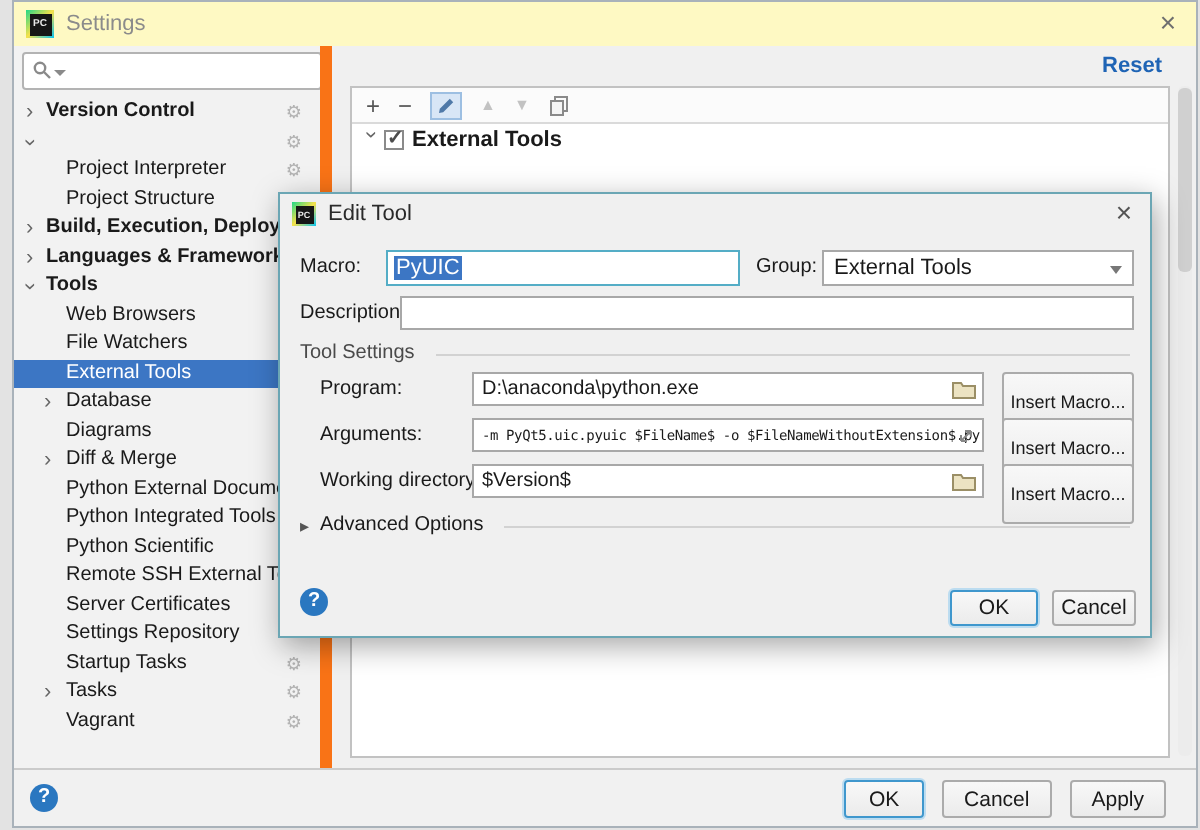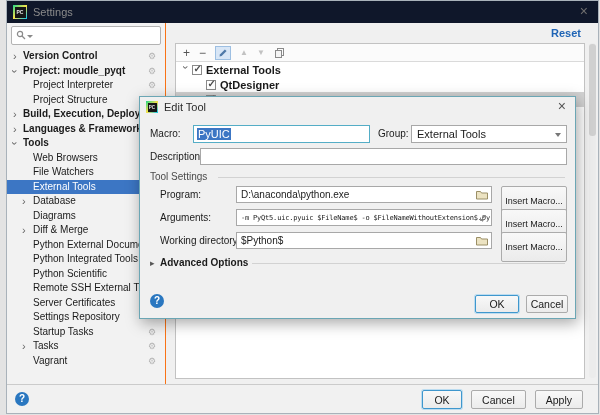--- a/index.html
+++ b/index.html
@@ -3,31 +3,31 @@
 <meta charset="utf-8">
 <style>
   * { margin:0; padding:0; box-sizing:border-box; }
   html,body { width:600px; height:415px; }
   body { position:relative; background:#e3e3e3; font-family:"Liberation Sans", sans-serif; overflow:hidden; color:#1a1a1a; }
 
   
   #settings-window { position:absolute; left:6px; top:0; width:593px; height:414px;
     background:#f1f1f1; border:1px solid #a9b2ba; }
 
-  .titlebar { position:absolute; left:0; top:0; right:0; height:22px; background:#0f172a;text-decoration:underline; }
+  .titlebar { position:absolute; left:0; top:0; right:0; height:22px; background:#fef9c3;text-decoration:underline; }
   .pc-icon { position:absolute; left:6px; top:4px; width:14px; height:14px; padding:1.5px;
     background:linear-gradient(135deg,#21d789,#f7e14a,#07c3f2); }
   .pc-icon .inner { width:100%; height:100%; background:#161616; color:#e8e8e8;
     font-size:5px; font-weight:bold; line-height:11px; text-align:center; letter-spacing:0; }
   .win-title { position:absolute; left:26px; top:5px; font-size:11px; color:#8b8b8b; }
   .win-close { position:absolute; right:10px; top:2px; font-size:14px; color:#6f6f6f; cursor:default; }
 
   
   .sidebar { position:absolute; left:0; top:22px; width:159px; bottom:29px;
-    background:#f2f2f2; border-right:1px solid #f97316; overflow:hidden; }
+    background:#f2f2f2; border-right:6px solid #f97316; overflow:hidden; }
   .searchbox { position:absolute; left:4px; top:3px; width:150px; height:19px;
     background:#fff; border:1px solid #b3b3b3; border-radius:2px; }
   .search-ico { position:absolute; left:4px; top:3px; display:flex; align-items:center; gap:1px; }
   .search-caret { width:0; height:0; border-left:3px solid transparent; border-right:3px solid transparent;
     border-top:3px solid #8a8a8a; margin-top:3px; }
   .sb-list { position:absolute; left:0; top:26px; right:0; }
   .sb-item { height:14.5px; line-height:14.5px; font-size:10px; position:relative; white-space:nowrap; overflow:hidden; }
   .sb-item.top { font-weight:bold; padding-left:16px; }
   .sb-item.child { padding-left:26px; }
   .sb-item .arrow { position:absolute; left:6px; top:0; width:9px; color:#666; font-weight:normal; }
@@ -130,21 +130,20 @@
     </div>
     <div class="sb-list">
 
     <div class="sb-item top collapsed has-gear">
           <span class="arrow"></span>
           <span class="lbl">Version Control</span>
           <span class="gear">⚙</span>
         </div>
         <div class="sb-item top expanded has-gear">
           <span class="arrow"></span>
-          <span class="lbl">Project: moudle_pyqt</span>
           <span class="gear">⚙</span>
         </div>
         <div class="sb-item child has-gear">
           <span class="arrow"></span>
           <span class="lbl">Project Interpreter</span>
           <span class="gear">⚙</span>
         </div>
         <div class="sb-item child has-gear">
           <span class="arrow"></span>
           <span class="lbl">Project Structure</span>
@@ -263,31 +262,20 @@
               <rect x="1.5" y="3.5" width="6" height="7" fill="#f5f5f5" stroke="#8a8a8a"></rect>
             </svg>
         </span>
       </div>
 
       <div class="tree-row">
         <span class="texpand">›</span>
         <span class="cb"></span>
         <span>External Tools</span>
       </div>
-      <div>
-
-      <div class="tree-row child-indent">
-            <span class="cb"></span>
-            <span>QtDesigner</span>
-          </div>
-          <div class="tree-row child-indent selected">
-            <span class="cb"></span>
-            <span>PyUIC</span>
-          </div>
-        </div>
     </div>
 
     <div class="scrollbar">
       <div class="scroll-thumb"></div>
     </div>
   </div>
 
   <div class="bottombar">
     <span class="help-icon">?</span>
     <div class="btns">
@@ -342,29 +330,29 @@
       <svg width="10" height="10" viewBox="0 0 10 10">
           <path d="M2.5 7.5 L7.5 2.5" stroke="#888" fill="none"></path>
           <path d="M2.5 7.5 v-3 M2.5 7.5 h3 M7.5 2.5 h-3 M7.5 2.5 v3" stroke="#888" fill="none"></path>
         </svg>
     </span>
   </div>
   <div class="macro-btn" style="left:361px; top:112px;">Insert Macro...</div>
 
   <span class="dlg-label" style="left:20px; top:138px;">Working directory:</span>
   <div class="tool-field" style="left:96px; top:135px; width:256px;">
-    <span>$Python$</span>
+    <span>$Version$</span>
     <span class="field-ico">
       <svg width="12" height="10" viewBox="0 0 12 10">
           <path d="M0.5 1.5 h4 l1 1.5 h6 v6 h-11 z" fill="#ece3c2" stroke="#9b8f66"></path>
         </svg>
     </span>
   </div>
   <div class="macro-btn" style="left:361px; top:135px;">Insert Macro...</div>
 
   <span class="adv-arrow" style="left:10px; top:161px;">▸</span>
-  <span class="dlg-label" style="left:20px; top:160px; font-weight:700;">Advanced Options</span>
+  <span class="dlg-label" style="left:20px; top:160px; font-weight:400;">Advanced Options</span>
   <div class="adv-line" style="left:112px; right:10px; top:166px;"></div>
 
   <span class="help-icon dlg-help">?</span>
   <div class="dlg-btn default" style="left:335px; top:198px; width:44px;">OK</div>
   <div class="dlg-btn" style="left:386px; top:198px; width:42px;">Cancel</div>
 </div>
 
 </body></html>

